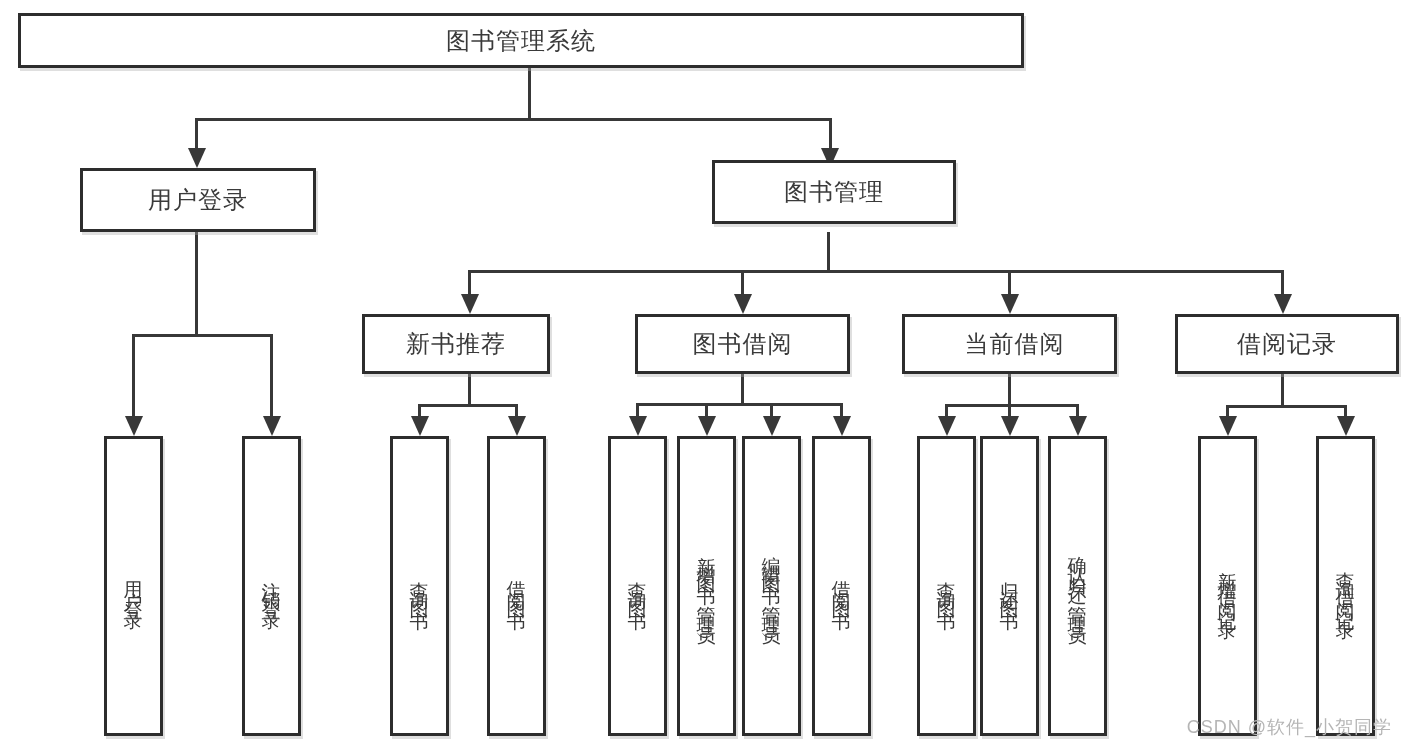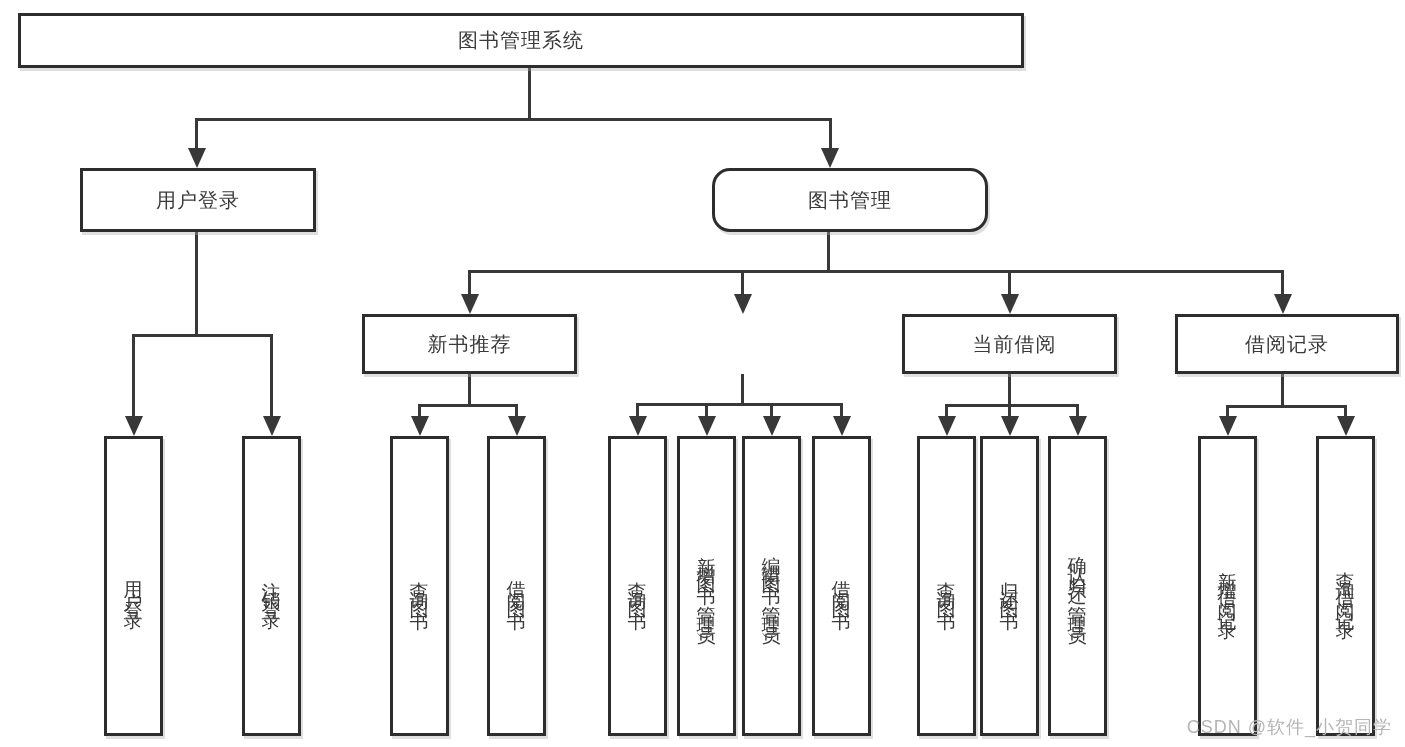--- a/index.html
+++ b/index.html
@@ -12,21 +12,21 @@
   html,body{margin:0;padding:0;background:var(--bg);}
   #canvas{
     position:relative;width:1405px;height:747px;background:var(--bg);
     font-family:"Liberation Sans","DejaVu Sans",sans-serif;color:var(--text);
     overflow:hidden;
   }
   .node{
     position:absolute;box-sizing:border-box;background:#fff;
     border:3px solid var(--border);
     display:flex;align-items:center;justify-content:center;
-    font-size:20px;letter-spacing:1px;
+    font-size:24px;letter-spacing:1px;
     box-shadow:2px 3px 0 rgba(172,172,172,.38);
     z-index:2;
   }
   .leaf{font-size:19px;}
   .leaf > span{
     writing-mode:vertical-rl;text-orientation:mixed;
     letter-spacing:10px;line-height:1;display:block;
   }
   .ln{position:absolute;background:var(--line);display:block;z-index:1;}
   .ah{
@@ -48,41 +48,42 @@
   <div class="node" style="left:18px;top:13px;width:1006px;height:55px;">图书管理系统</div>
 
   <i class="ln" style="left:528px;top:68px;width:3px;height:52px;"></i>
   <i class="ln" style="left:195px;top:118px;width:637px;height:3px;"></i>
   <i class="ln" style="left:195px;top:118px;width:3px;height:33px;"></i>
   <i class="ah" style="left:188px;top:148px;"></i>
   <i class="ln" style="left:829px;top:118px;width:3px;height:33px;"></i>
   <i class="ah" style="left:821px;top:148px;"></i>
 
   <div class="node" style="left:80px;top:168px;width:236px;height:64px;">用户登录</div>
-  <div class="node" style="left:712px;top:168px;width:276px;height:64px;border-radius:18px;">图书管理</div>
+  <div class="node" style="left:712px;top:160px;width:244px;height:64px;">图书管理</div>
 
   <i class="ln" style="left:195px;top:232px;width:3px;height:105px;"></i>
   <i class="ln" style="left:132px;top:334px;width:141px;height:3px;"></i>
   <i class="ln" style="left:132px;top:334px;width:3px;height:84px;"></i>
   <i class="ah" style="left:125px;top:416px;"></i>
   <i class="ln" style="left:270px;top:334px;width:3px;height:84px;"></i>
   <i class="ah" style="left:263px;top:416px;"></i>
 
   <i class="ln" style="left:827px;top:232px;width:3px;height:40px;"></i>
   <i class="ln" style="left:468px;top:270px;width:816px;height:3px;"></i>
   <i class="ln" style="left:468px;top:270px;width:3px;height:26px;"></i>
   <i class="ah" style="left:461px;top:294px;"></i>
   <i class="ln" style="left:741px;top:270px;width:3px;height:26px;"></i>
   <i class="ah" style="left:734px;top:294px;"></i>
   <i class="ln" style="left:1008px;top:270px;width:3px;height:26px;"></i>
   <i class="ah" style="left:1001px;top:294px;"></i>
   <i class="ln" style="left:1281px;top:270px;width:3px;height:26px;"></i>
   <i class="ah" style="left:1274px;top:294px;"></i>
 
-  <div class="node" style="left:362px;top:314px;width:215px;height:60px;">新书推荐</div>
+  <div class="node" style="left:362px;top:314px;width:188px;height:60px;">新书推荐</div>
+  <div class="node" style="left:635px;top:314px;width:215px;height:60px;">图书借阅</div>
   <div class="node" style="left:902px;top:314px;width:215px;height:60px;padding-left:10px;">当前借阅</div>
   <div class="node" style="left:1175px;top:314px;width:224px;height:60px;">借阅记录</div>
 
   <i class="ln" style="left:468px;top:374px;width:3px;height:33px;"></i>
   <i class="ln" style="left:418px;top:404px;width:100px;height:3px;"></i>
   <i class="ln" style="left:418px;top:404px;width:3px;height:14px;"></i>
   <i class="ah" style="left:411px;top:416px;"></i>
   <i class="ln" style="left:515px;top:404px;width:3px;height:14px;"></i>
   <i class="ah" style="left:508px;top:416px;"></i>
 

